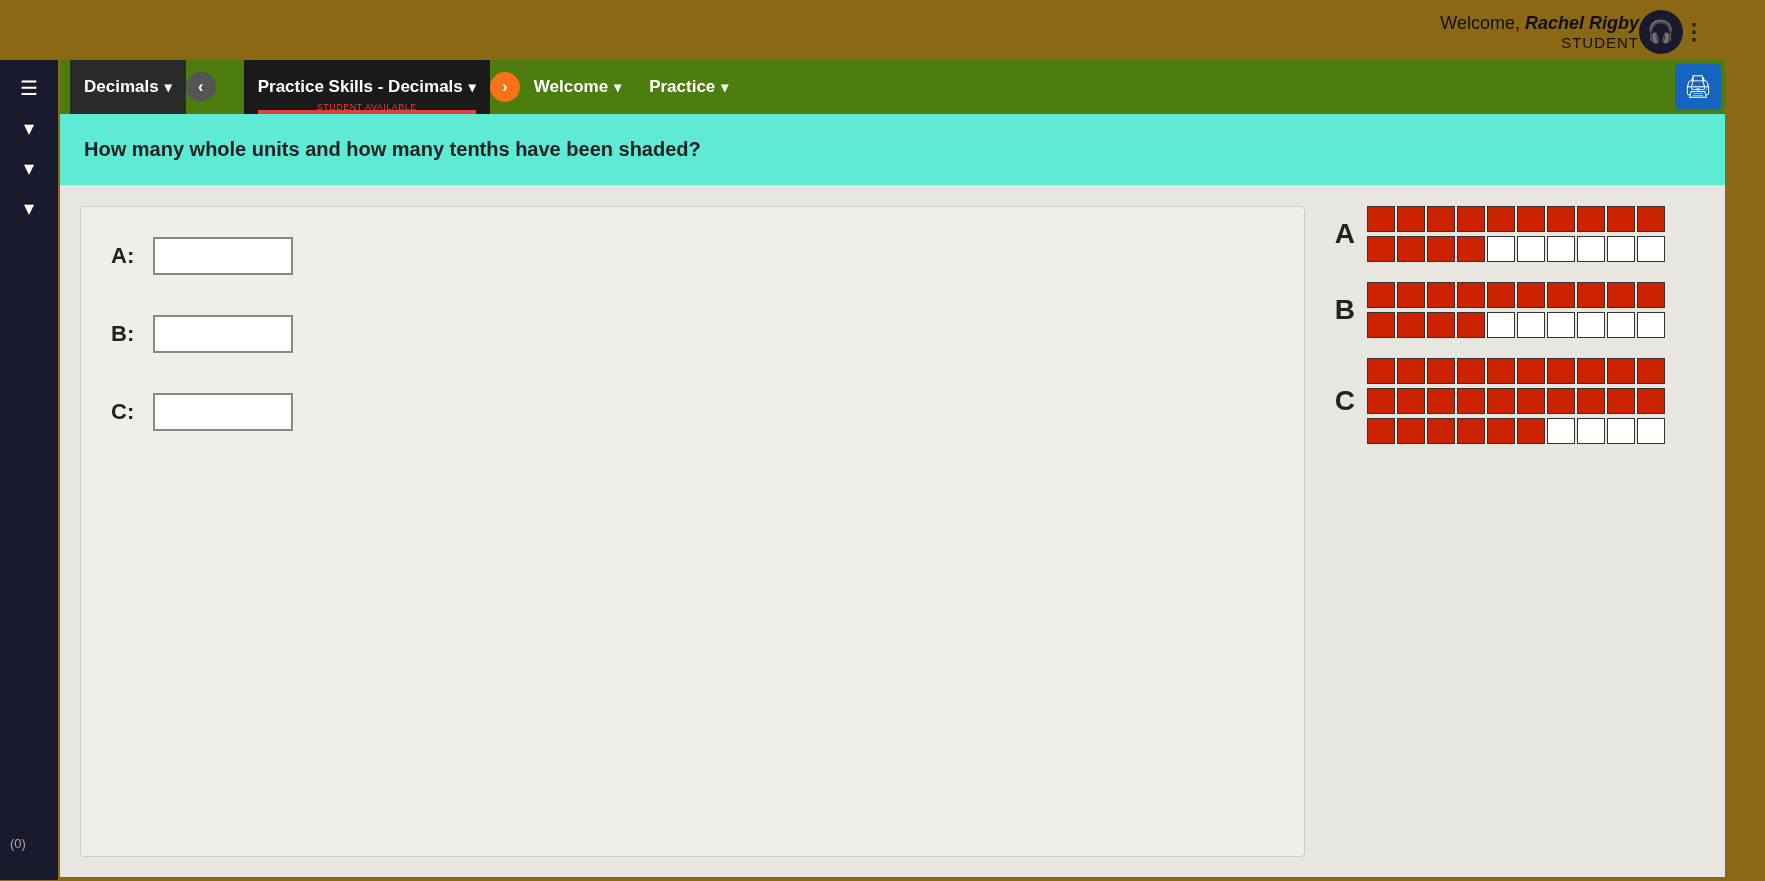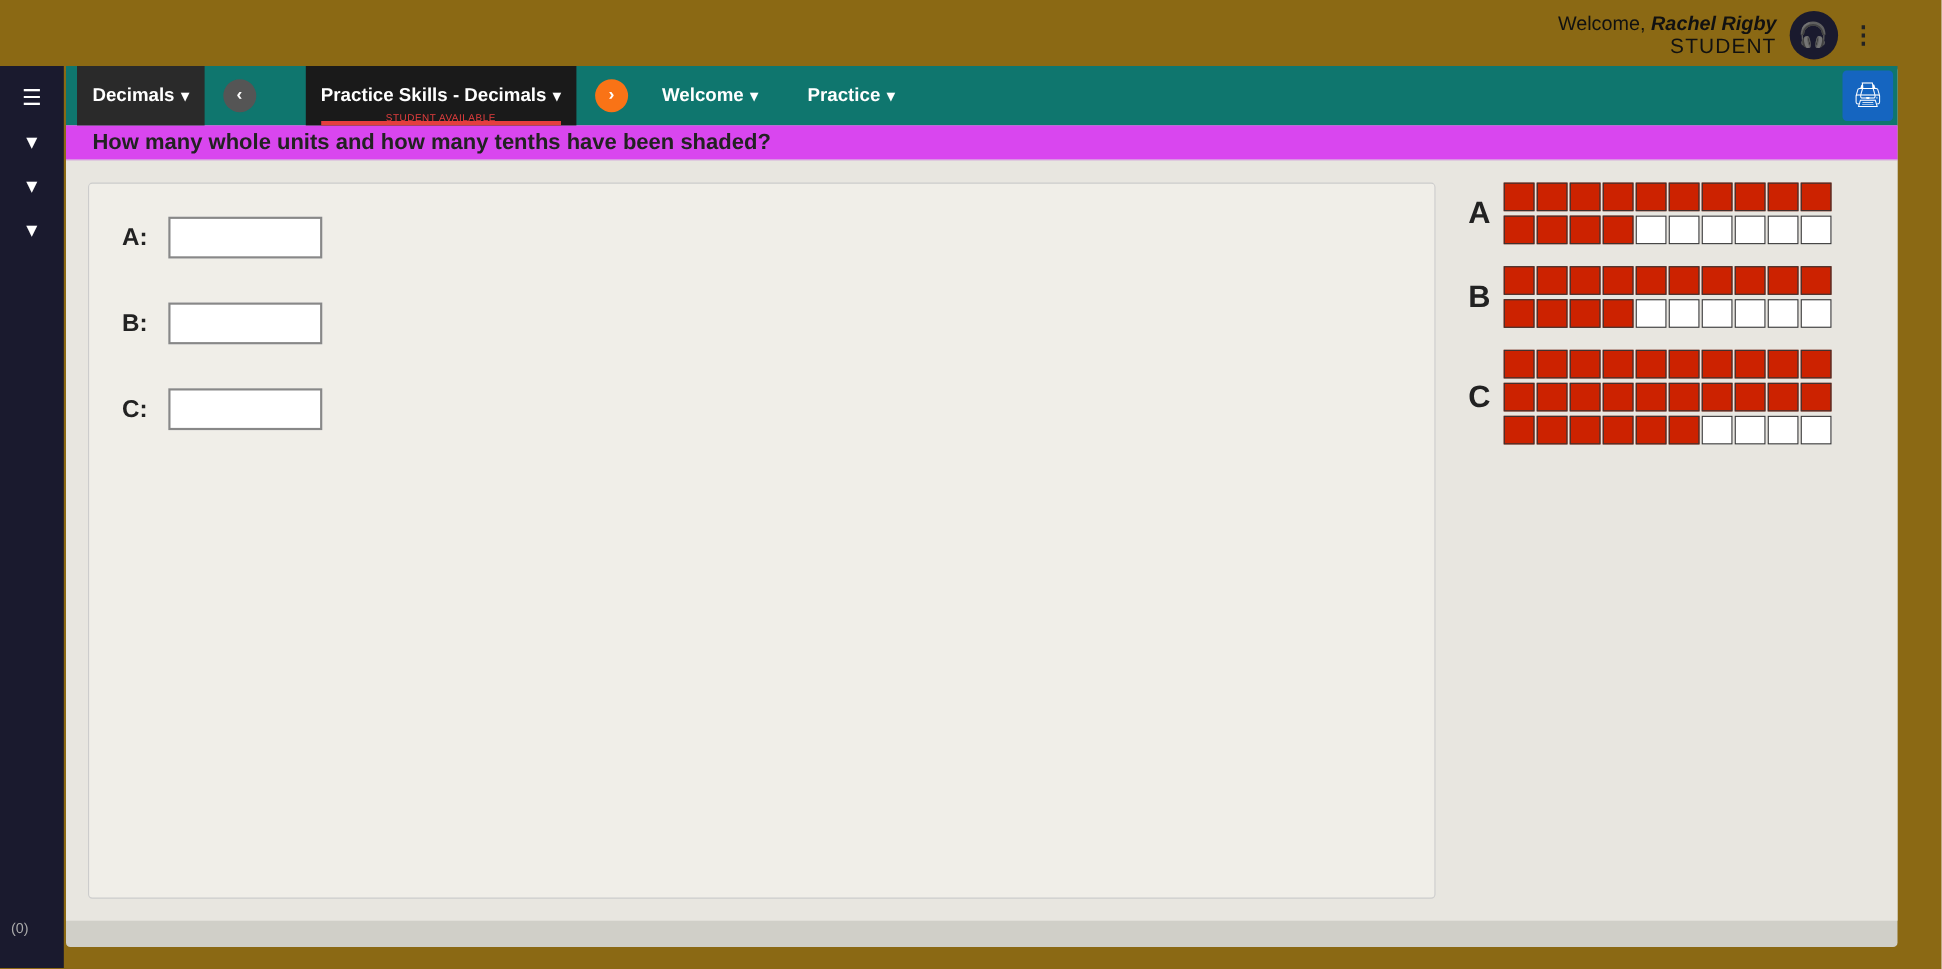--- a/index.html
+++ b/index.html
@@ -12,34 +12,33 @@
       position: relative;
     }
 
     
     .top-right {
       position: absolute;
       top: 10px;
       right: 60px;
       display: flex;
       align-items: center;
-      gap: 12px;
       color: #222;
     }
     .welcome-text {
       text-align: right;
       font-size: 18px;
       color: #111;
     }
     .welcome-text .name {
       font-style: italic;
       font-weight: bold;
     }
     .welcome-text .role {
-      font-size: 19px;
+      font-size: 15px;
       letter-spacing: 1px;
     }
     .avatar-circle {
       width: 44px;
       height: 44px;
       border-radius: 50%;
       background: #1a1a2e;
       display: flex;
       align-items: center;
       justify-content: center;
@@ -61,24 +60,24 @@
       right: 40px;
       bottom: 20px;
       background: #d0cfc8;
       border-radius: 4px;
     }
 
     
     .nav-bar {
       display: flex;
       align-items: center;
-      background: #0f766e;
+      background: #4d7c0f;
       height: 54px;
       padding: 0 0 0 10px;
-      gap: 17px;
+      gap: 0;
     }
 
     .nav-item {
       display: flex;
       align-items: center;
       color: white;
       font-size: 17px;
       font-weight: bold;
       padding: 0 14px;
       height: 100%;
@@ -156,22 +155,22 @@
       align-items: center;
       justify-content: center;
       cursor: pointer;
       margin-right: 4px;
       font-size: 22px;
       color: white;
     }
 
     
     .question-bar {
-      background: #d946ef;
-      padding: 4px 24px;
+      background: #5eead4;
+      padding: 24px 24px;
       font-size: 20px;
       font-weight: bold;
       color: #222;
       border-bottom: 1px solid #ddd;
     }
 
     
     .content-area {
       display: flex;
       padding: 20px;

